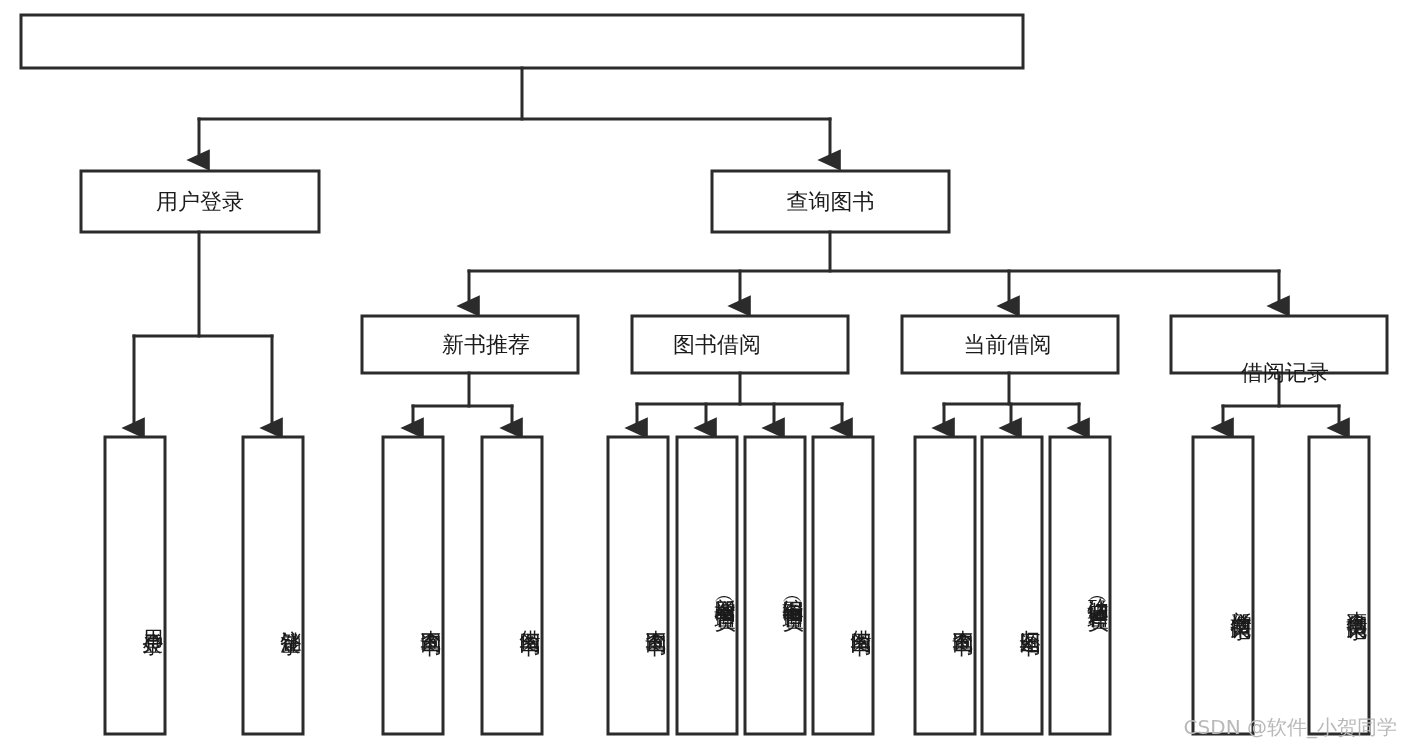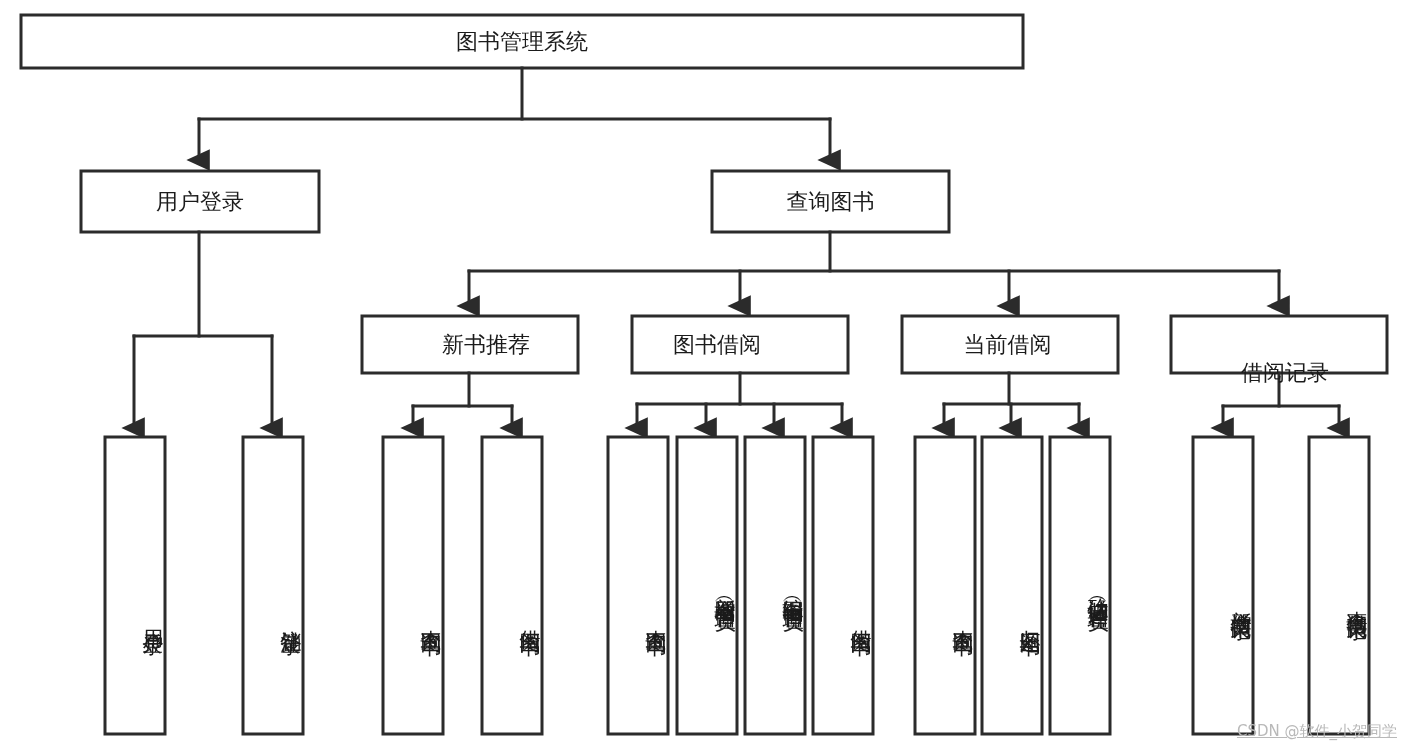--- a/index.html
+++ b/index.html
@@ -62,25 +62,24 @@
     align-items: center;
     justify-content: center;
     white-space: nowrap;
     pointer-events: none;
   }
   #watermark {
     position: absolute;
     right: 8px;
     bottom: 6px;
     font-family: "DejaVu Sans", "Liberation Sans", sans-serif;
-    font-size: 15px;
+    font-size: 20px;
     color: #b9b9b9;
     white-space: nowrap;
     pointer-events: none;
-    text-decoration: underline;
   }
 </style>
 </head>
 <body>
 
 <div id="diagram-root">
 
   <svg id="diagram-svg" viewBox="0 0 1405 747">
     <defs>
       <marker id="arrowhead" markerWidth="9" markerHeight="9" refX="4.2" refY="4.2" orient="auto" markerUnits="strokeWidth">
@@ -150,21 +149,20 @@
     <rect class="node-box" x="813" y="437" width="60" height="297"></rect>
 
     <rect class="node-box" x="915" y="437" width="60" height="297"></rect>
     <rect class="node-box" x="982" y="437" width="60" height="297"></rect>
     <rect class="node-box" x="1050" y="437" width="60" height="297"></rect>
 
     <rect class="node-box" x="1193" y="437" width="60" height="297"></rect>
     <rect class="node-box" x="1309" y="437" width="60" height="297"></rect>
   </svg>
 
-  <div class="hlabel" style="left:21px; top:15px; width:1002px; height:53px;">图书管理系统</div>
 
   <div class="hlabel" style="left:81px; top:171px; width:238px; height:61px;">用户登录</div>
   <div class="hlabel" style="left:712px; top:171px; width:237px; height:61px;">查询图书</div>
 
   <div class="hlabel" style="left:362px; top:316px; width:248px; height:57px;">新书推荐</div>
   <div class="hlabel" style="left:609px; top:316px; width:216px; height:57px;">图书借阅</div>
   <div class="hlabel" style="left:902px; top:316px; width:211px; height:57px;">当前借阅</div>
   <div class="hlabel" style="left:1171px; top:316px; width:228px; height:57px;margin-top:28px;">借阅记录</div>
 
   <div class="vlabel" style="left:105px; top:500px; width:60px; height:234px;">用户登录</div>

